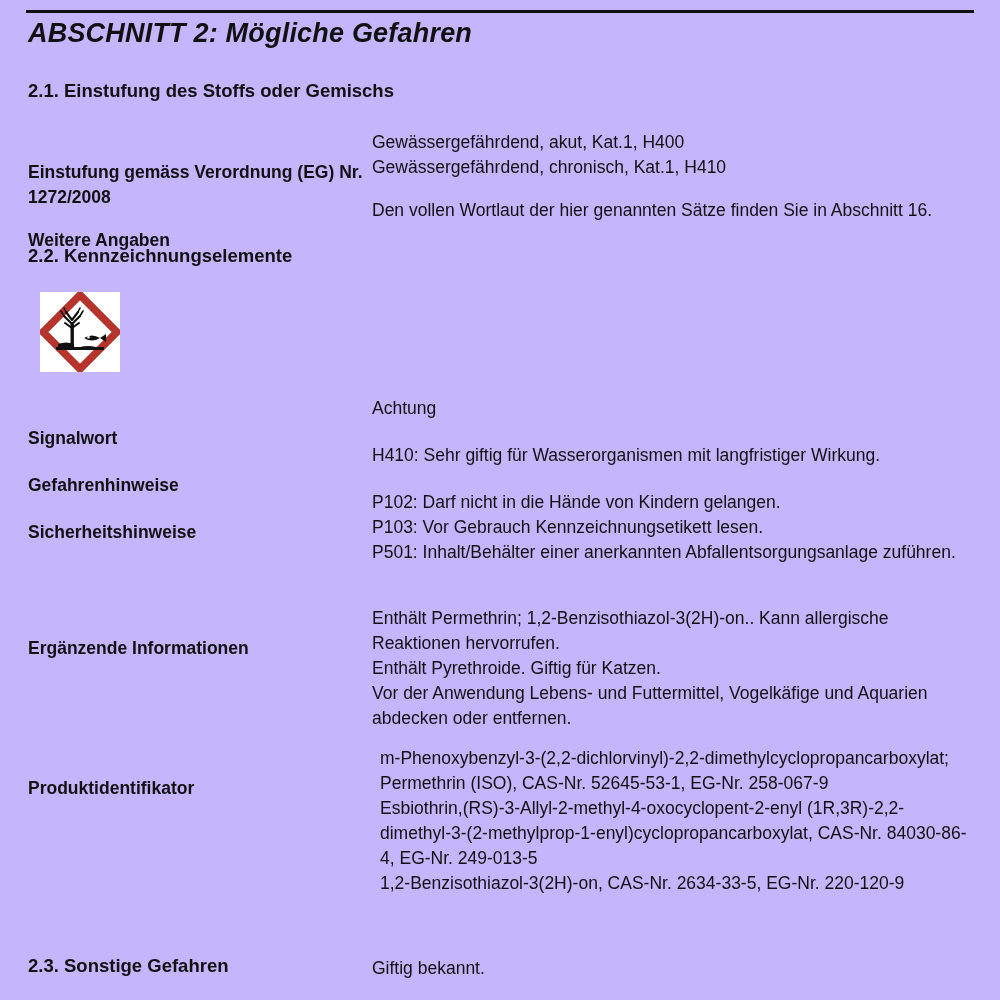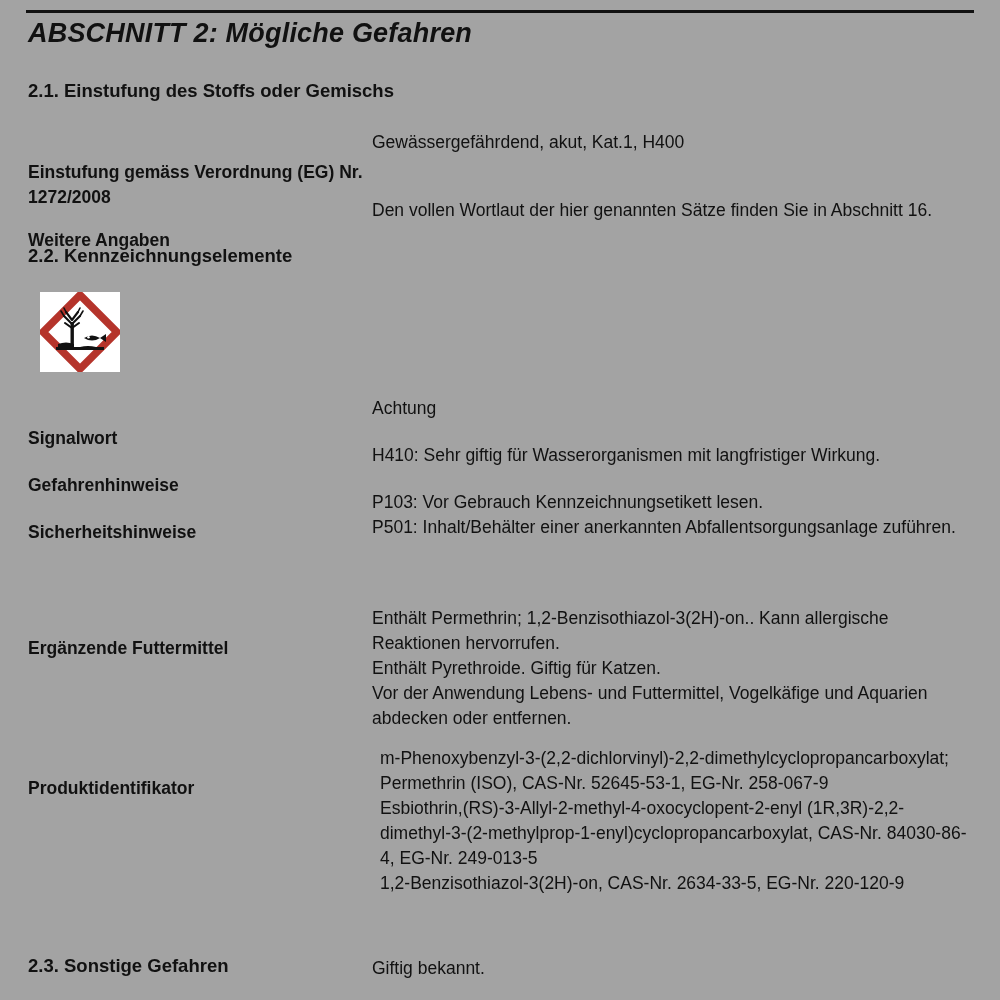--- a/index.html
+++ b/index.html
@@ -14,21 +14,21 @@
     color: #111111;
     position: relative;
     overflow: hidden;
   }
 
   .page {
     position: absolute;
     left: 0; top: 0;
     width: 1000px;
     height: 1000px;
-    background: #a3a3a3;
+    background: #c4b5fd;
   }
 
   
   .top-rule {
     position: absolute;
     left: 26px;
     top: 10px;
     width: 948px;
     height: 3px;
     background: #111111;
@@ -104,20 +104,21 @@
 
   <div class="subheading" style="top:80px;text-align:center;">2.1. Einstufung des Stoffs oder Gemischs</div>
 
   <div class="row" style="top:130px;">
     <div class="label">
       <span class="ln">Einstufung gemäss Verordnung</span>
       <span class="ln">(EG) Nr. 1272/2008</span>
     </div>
     <div class="value" style="width:620px;">
       <span class="ln">Gewässergefährdend, akut, Kat.1, H400</span>
+      <span class="ln">Gewässergefährdend, chronisch, Kat.1, H410</span>
     </div>
   </div>
 
   <div class="row" style="top:198px;">
     <div class="label">Weitere Angaben</div>
     <div class="value" style="width:600px;">Den vollen Wortlaut der hier genannten Sätze finden Sie in Abschnitt 16.</div>
   </div>
 
   <div class="subheading" style="top:245px;">2.2. Kennzeichnungselemente</div>
 
@@ -147,27 +148,28 @@
   </div>
 
   <div class="row" style="top:443px;">
     <div class="label">Gefahrenhinweise</div>
     <div class="value" style="width:610px;">H410: Sehr giftig für Wasserorganismen mit langfristiger Wirkung.</div>
   </div>
 
   <div class="row" style="top:490px;">
     <div class="label">Sicherheitshinweise</div>
     <div class="value" style="width:600px;">
+      <span class="ln">P102: Darf nicht in die Hände von Kindern gelangen.</span>
       <span class="ln">P103: Vor Gebrauch Kennzeichnungsetikett lesen.</span>
       <span class="wrap">P501: Inhalt/Behälter einer anerkannten Abfallentsorgungsanlage zuführen.</span>
     </div>
   </div>
 
   <div class="row" style="top:606px;">
-    <div class="label">Ergänzende Futtermittel</div>
+    <div class="label">Ergänzende Informationen</div>
     <div class="value" style="width:590px;">
       <span class="wrap">Enthält Permethrin; 1,2-Benzisothiazol-3(2H)-on.. Kann allergische Reaktionen hervorrufen.</span>
       <span class="wrap">Enthält Pyrethroide. Giftig für Katzen.</span>
       <span class="wrap">Vor der Anwendung Lebens- und Futtermittel, Vogelkäfige und Aquarien abdecken oder entfernen.</span>
     </div>
   </div>
 
   <div class="row" style="top:746px;">
     <div class="label">Produktidentifikator</div>
     <div class="value" style="width:590px;margin-left:8px;">

